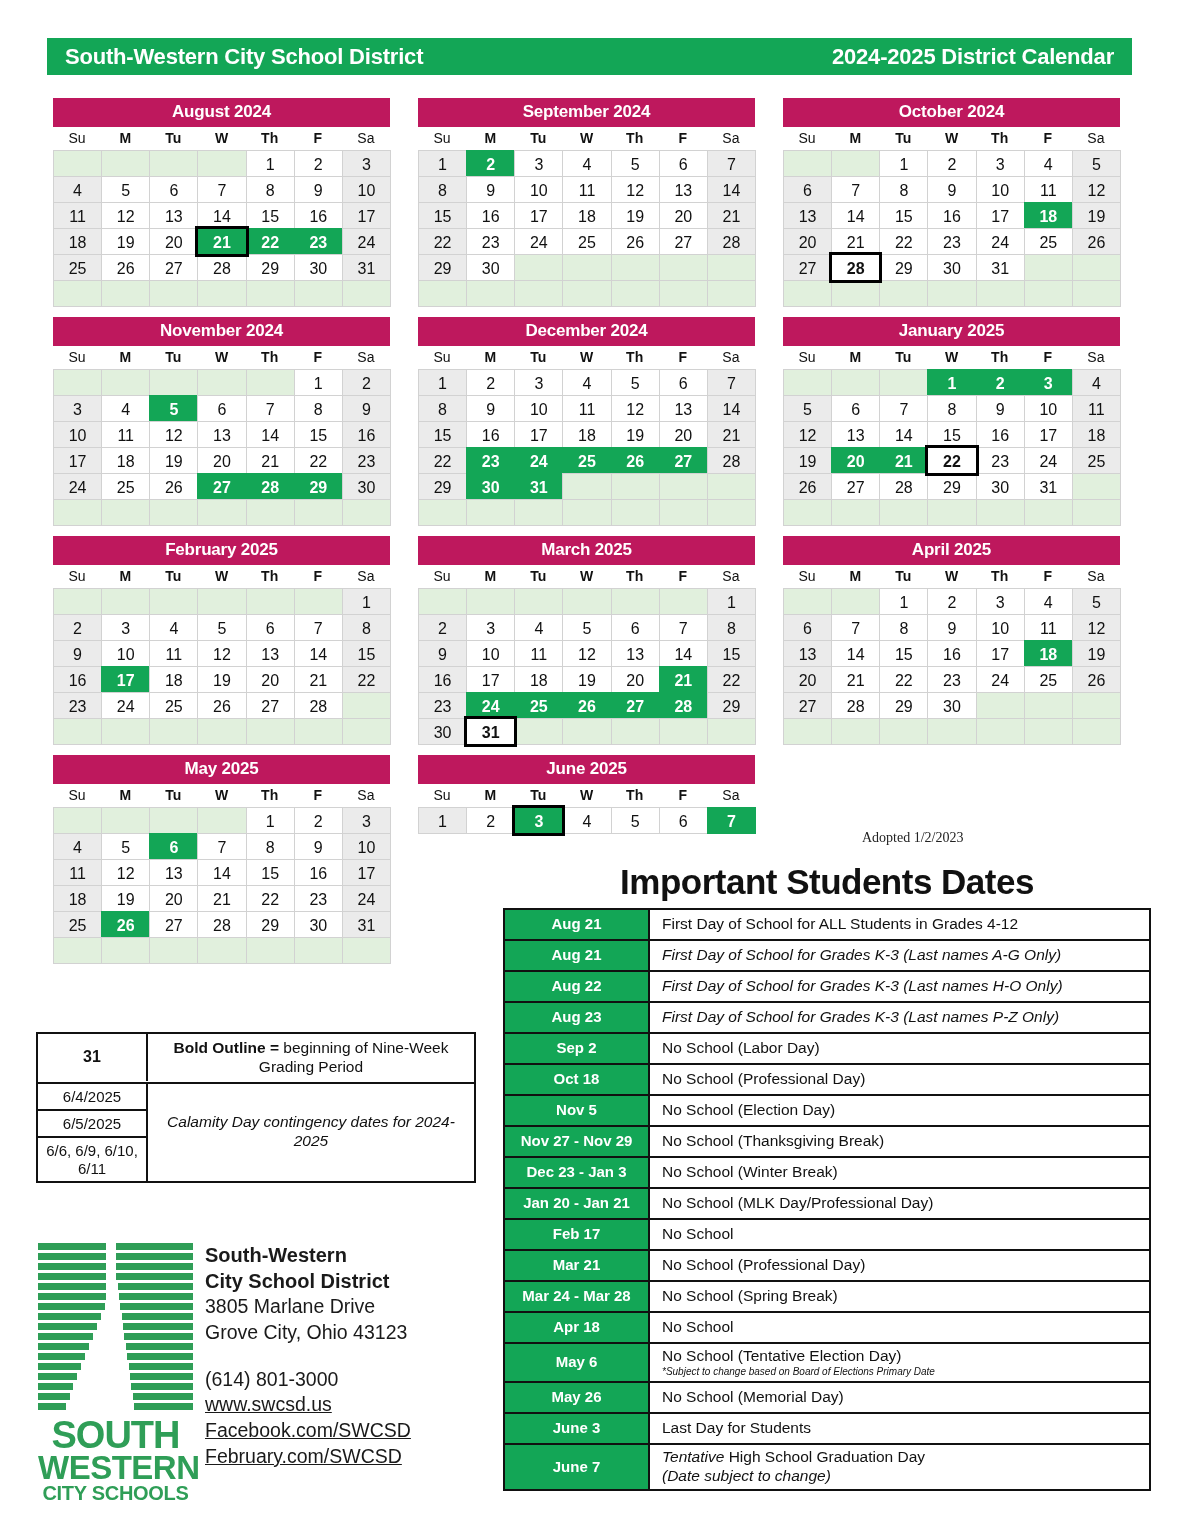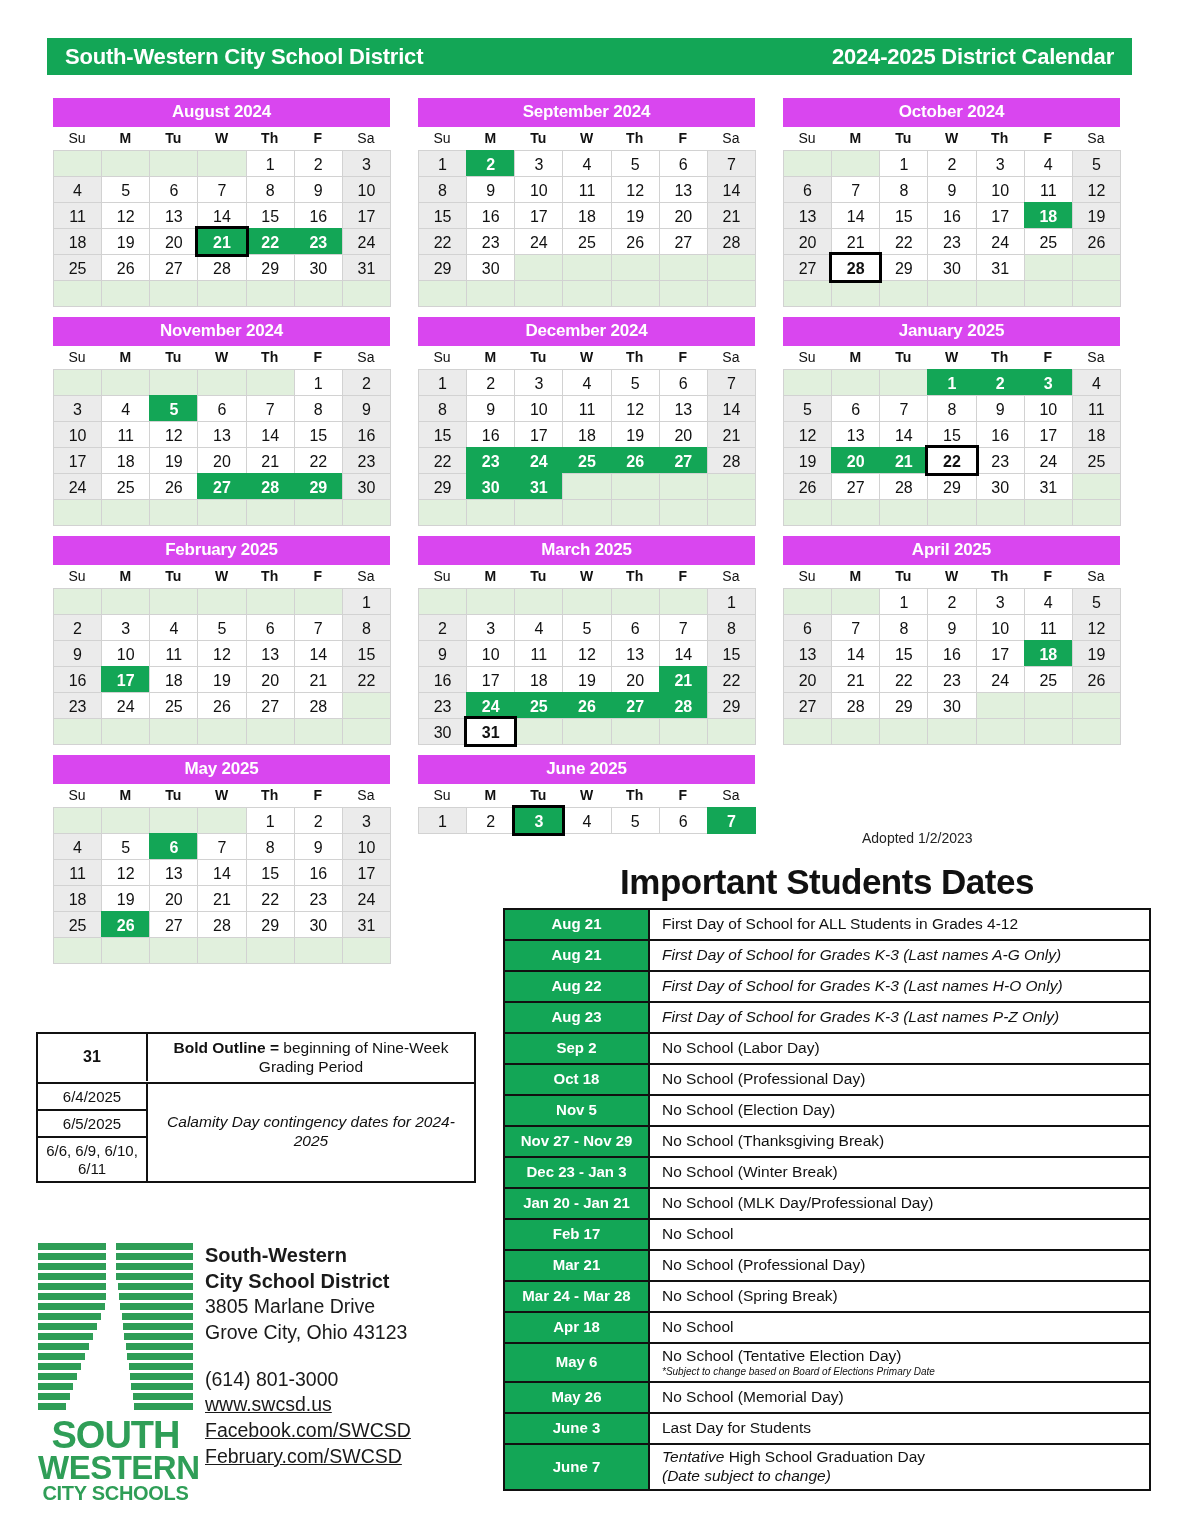--- a/index.html
+++ b/index.html
@@ -36,21 +36,21 @@
   .cal-row { display: flex; padding-left: 53px; }
 
   .month {
     width: 337px;
     margin-right: 28px;
     margin-bottom: 11px;
   }
   .month:last-child { margin-right: 0; }
 
   .m-head {
-    background: #d946ef;
+    background: #be185d;
     color: #ffffff;
     font-size: 17px;
     font-weight: bold;
     text-align: center;
     padding: 4px 0 5px;
     letter-spacing: -0.2px;
   }
   .dow {
     display: flex;
     background: #ffffff;
@@ -87,20 +87,21 @@
     z-index: 3;
     font-weight: bold;
   }
 
   
   .adopted {
     position: absolute;
     left: 862px; top: 830px;
     font-size: 14px;
     color: #222;
+    font-family: Liberation Serif, serif;
   }
 
   
   .idates-title {
     position: absolute;
     left: 503px; top: 862px;
     width: 648px;
     text-align: center;
     font-size: 35px;
     font-weight: bold;

